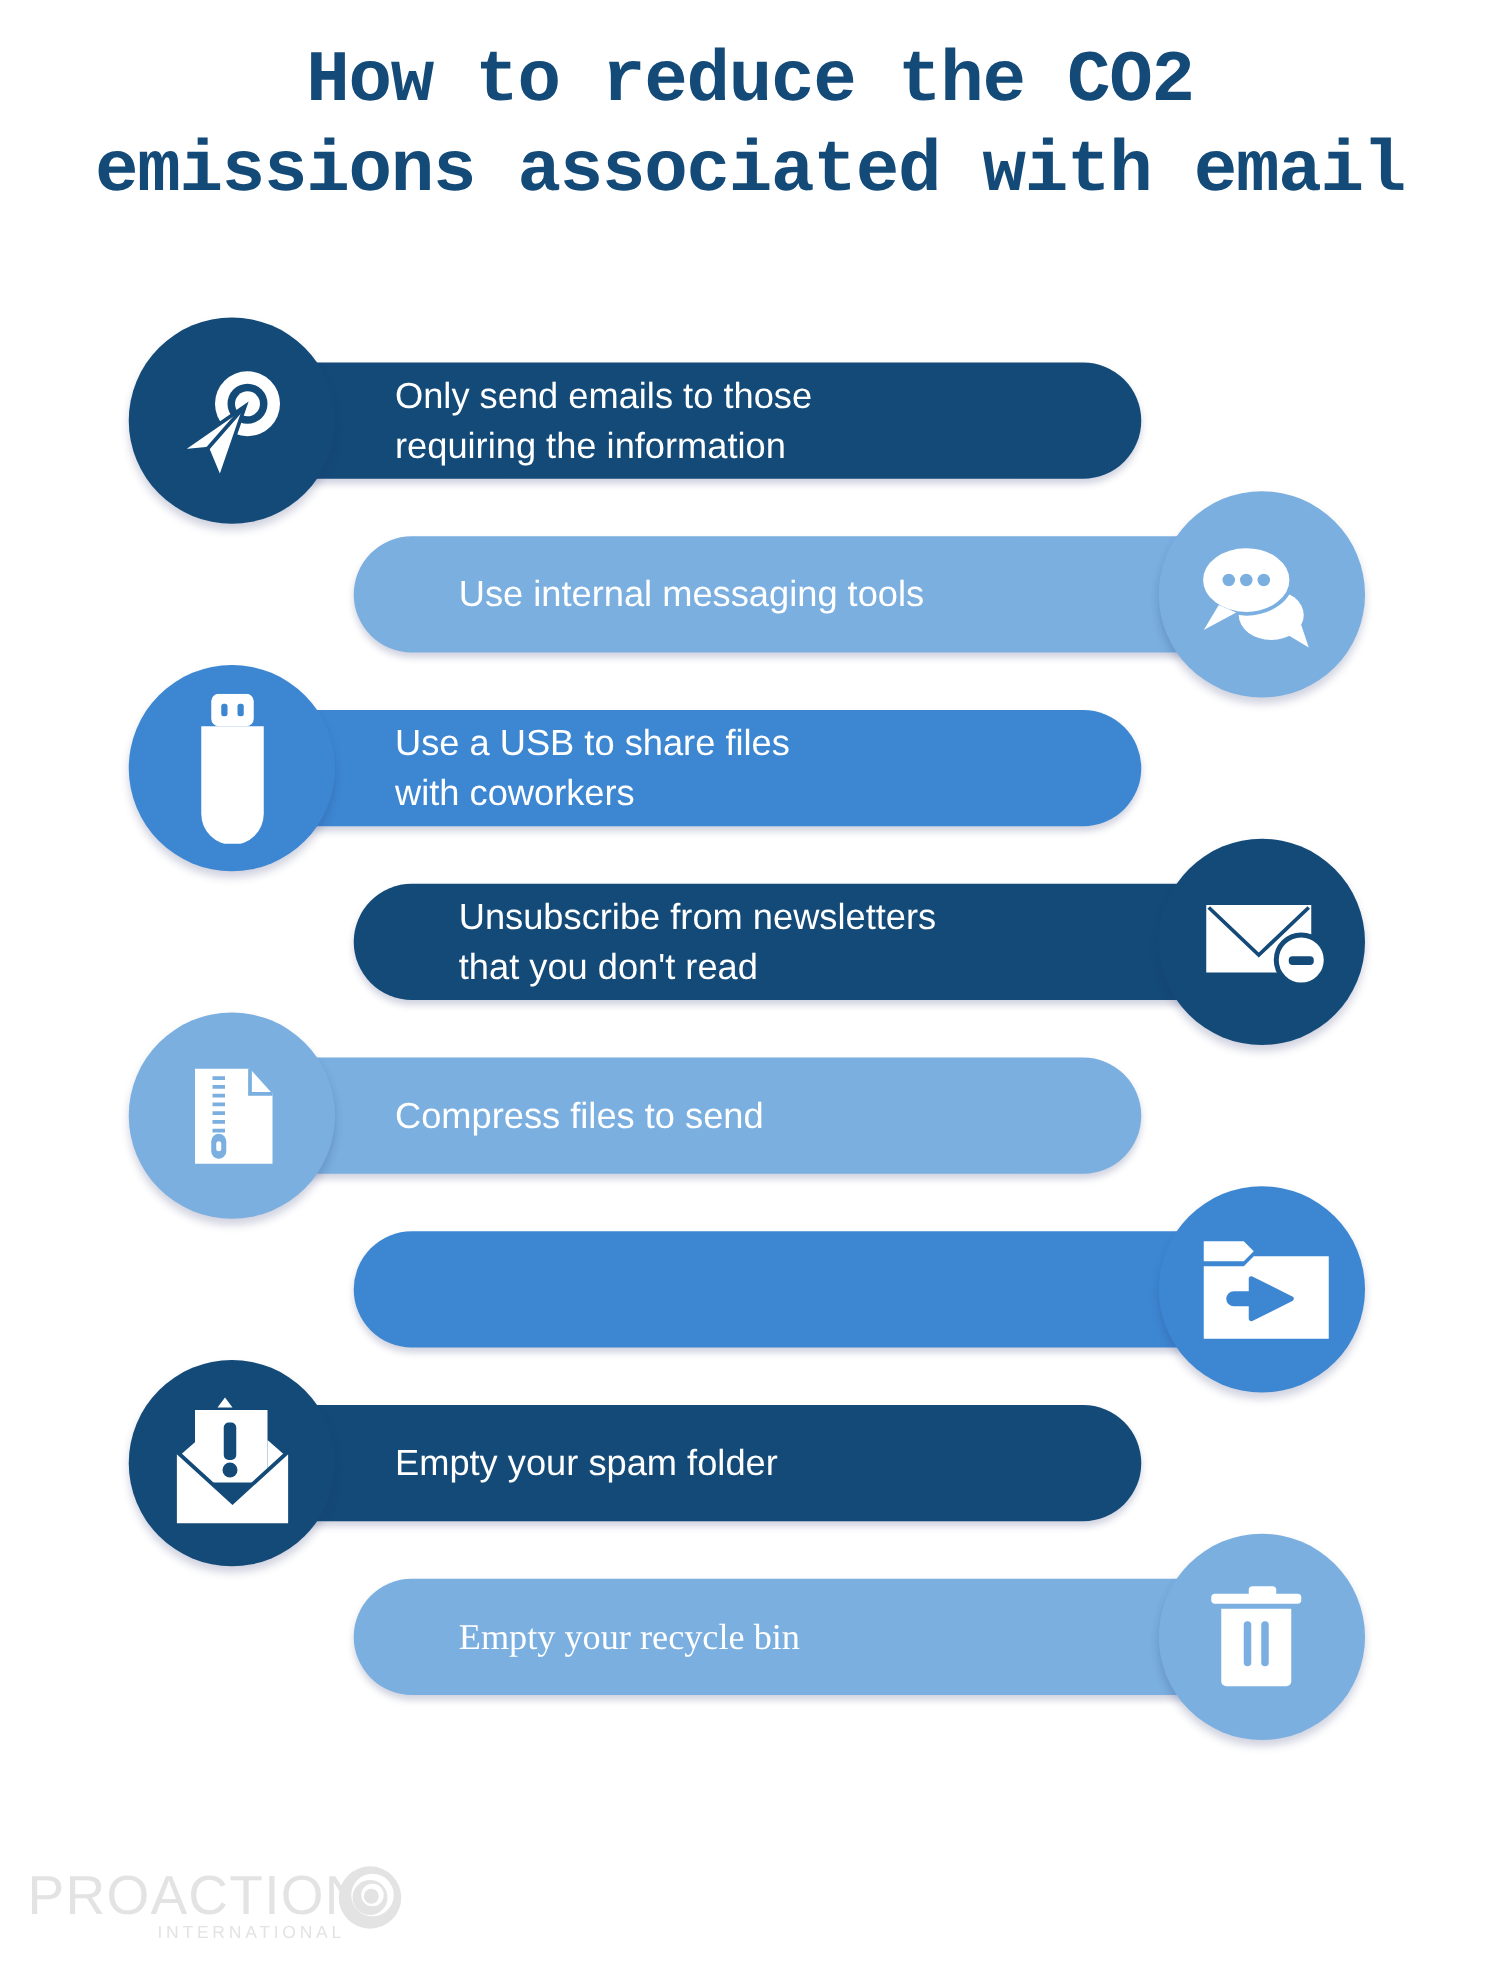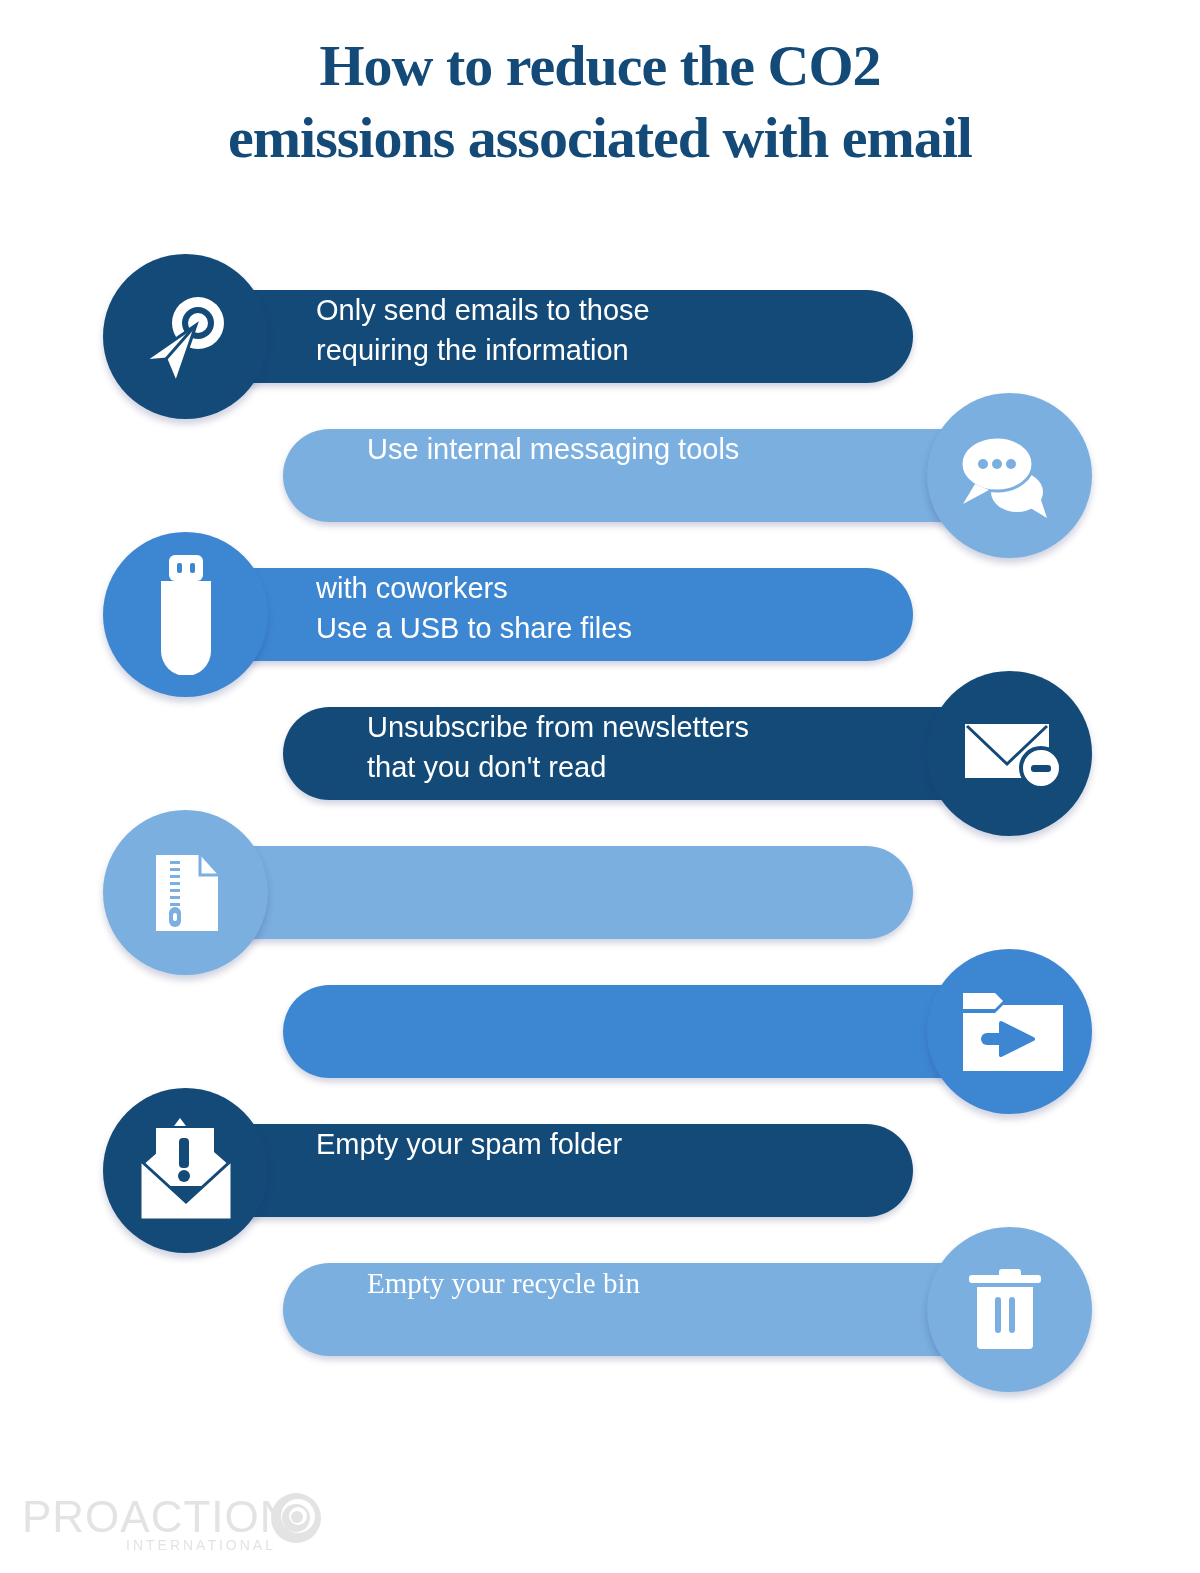--- a/index.html
+++ b/index.html
@@ -1,25 +1,25 @@
 <!DOCTYPE html>
 <html><head>
 <meta charset="utf-8">
 <style>
   html, body { margin:0; padding:0; background:#ffffff; }
   body { width:1200px; height:1573px; position:relative; overflow:hidden; font-family:"Liberation Sans", sans-serif; }
-  .title { position:absolute; left:0; top:30px; width:1200px; text-align:center; color:#134a78; font-family:Liberation Serif, serif; font-weight:bold; font-size:58px; line-height:72px; letter-spacing:-1px; }
+  .title { position:absolute; left:0; top:30px; width:1200px; text-align:center; color:#134a78; font-family:Liberation Mono, monospace; font-weight:bold; font-size:58px; line-height:72px; letter-spacing:-1px; }
   .row { position:absolute; left:0; width:1200px; height:170px; }
   .bar { position:absolute; height:93px; top:38px; border-radius:47px; box-shadow:0 4px 6px rgba(40,50,110,0.22); }
   .bar.left { left:180px; width:733px; }
   .bar.right { left:283px; width:737px; }
   .circle { position:absolute; width:165px; height:165px; border-radius:50%; top:2px; box-shadow:0 5px 7px rgba(40,50,110,0.22); display:flex; align-items:center; justify-content:center; }
   .circle.left { left:103px; }
   .circle.right { left:927px; }
-  .label { position:absolute; color:#ffffff; font-size:29px; line-height:40px; display:flex; flex-direction:column; justify-content:flex-start; height:93px; top:38px; }
+  .label { position:absolute; color:#ffffff; font-size:29px; line-height:40px; display:flex; flex-direction:column; justify-content:center; height:93px; top:38px; }
   .label.left { left:316px; }
   .label.right { left:367px; }
   .dark { background:#134a78; }
   .light { background:#7aafe0; }
   .mid { background:#3d87d2; }
   .logo { position:absolute; left:22px; top:1495px; color:#e3e3e3; }
   .logo .word { font-size:44px; letter-spacing:1px; line-height:44px; }
   .logo .sub { font-size:14px; letter-spacing:3px; position:absolute; left:104px; top:42px; }
   .logo svg { position:absolute; left:247px; top:-4px; }
 </style>
@@ -70,22 +70,22 @@
   <div class="bar left mid"></div>
   <div class="circle left mid">
     <svg width="100" height="120" viewBox="0 0 100 120">
       <rect x="33" y="0" width="34" height="26" rx="6" fill="#fff"></rect>
       <rect x="41" y="8" width="5" height="10" rx="2" fill="#3d87d2"></rect>
       <rect x="54" y="8" width="5" height="10" rx="2" fill="#3d87d2"></rect>
       <path d="M25 26 H75 V96 A25 25 0 0 1 25 96 Z" fill="#fff"></path>
     </svg>
   </div>
   <div class="label left">
+    <span>Use a USB to share files</span>
     <span>with coworkers</span>
-    <span>Use a USB to share files</span>
   </div>
 </div>
 
 <div class="row" style="top:669px;">
   <div class="bar right dark"></div>
   <div class="circle right dark">
     <svg width="110" height="80" viewBox="0 0 110 80">
       <rect x="10" y="10" width="84" height="54" fill="#fff"></rect>
       <path d="M12 12 L52 50 L92 12" fill="none" stroke="#134a78" stroke-width="3"></path>
       <circle cx="86" cy="54" r="20" fill="#fff" stroke="#134a78" stroke-width="4"></circle>
@@ -109,20 +109,23 @@
           <rect x="34" y="25" width="10" height="3"></rect>
         <rect x="34" y="32" width="10" height="3"></rect>
           <rect x="34" y="39" width="10" height="3"></rect>
         <rect x="34" y="46" width="10" height="3"></rect>
           <rect x="34" y="53" width="10" height="3"></rect>
         <rect x="34" y="60" width="10" height="3"></rect>
       </g>
       <rect x="33" y="64" width="12" height="20" rx="6" fill="#7aafe0"></rect>
       <rect x="37" y="70" width="4" height="8" rx="2" fill="#fff"></rect>
     </svg>
+  </div>
+  <div class="label left">
+    <span>Compress files to send</span>
   </div>
 </div>
 
 <div class="row" style="top:947px;">
   <div class="bar right mid"></div>
   <div class="circle right mid">
     <svg width="110" height="90" viewBox="0 0 110 90">
       <path d="M8 6 H40 L48 14 L40 22 H8 Z" fill="#fff"></path>
       <path d="M8 26 H40 L48 18 H108 V84 H8 Z" fill="#fff"></path>
       <rect x="26" y="46" width="24" height="12" rx="6" fill="#3d87d2"></rect>

